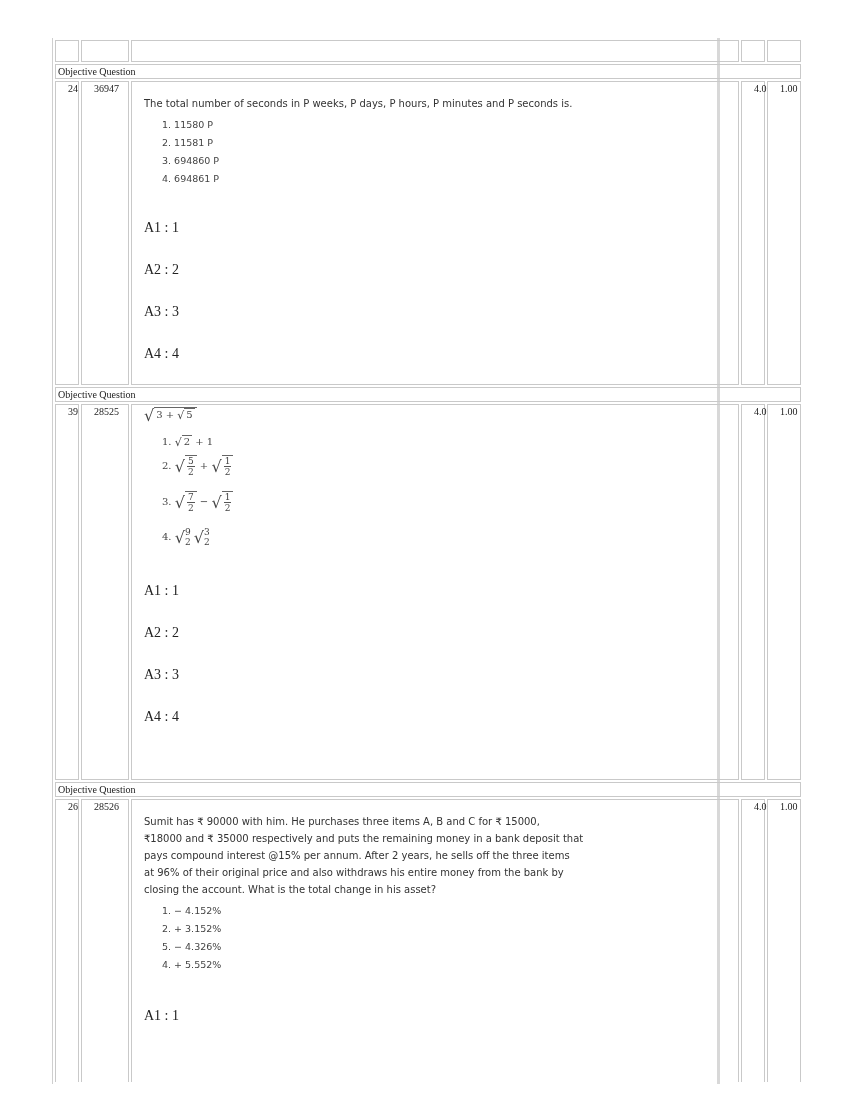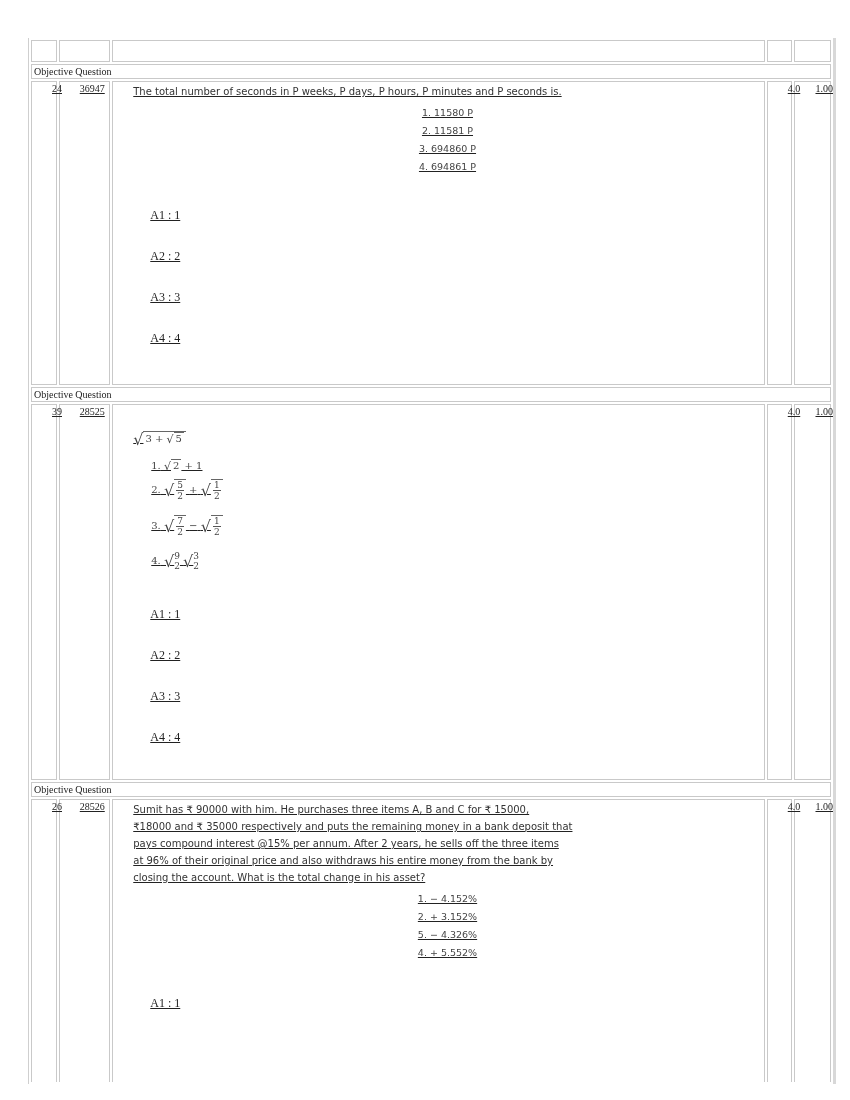--- a/index.html
+++ b/index.html
@@ -1,27 +1,27 @@
 <!DOCTYPE html>
 <html><head>
 <meta charset="utf-8">
 <style>
   html, body { margin: 0; padding: 0; background: #ffffff; }
   body { width: 850px; height: 1100px; position: relative; overflow: hidden;
          font-family: "Liberation Serif", serif; color: #222; }
-  .page { position: absolute; left: 28px; top: 38px; width: 808px; }
+  .page { position: absolute; left: 52px; top: 38px; width: 668px; }
   .outer { border-right: 3px solid #d8d8d8; border-left: 1px solid #cfcfcf; }
   table.grid { border-collapse: separate; border-spacing: 2px; width: 100%; table-layout: fixed; }
-  .cell { border: 1px solid #c9c9c9; vertical-align: top; padding: 1px 20px; font-size: 10px; text-decoration: underline; }
+  .cell { border: 1px solid #c9c9c9; vertical-align: top; padding: 1px 12px; font-size: 10px; }
   .sect { font-size: 10px; padding: 1px 2px; border: 1px solid #c9c9c9; height: 11px; line-height: 11px; }
   .num { font-size: 10px; line-height: 12px; }
   .qtext { font-family: "DejaVu Sans", sans-serif; font-size: 10px; color: #333; line-height: 17px; }
   .opts { list-style: none; margin: 4px 0 0 18px; padding: 0; font-family: "DejaVu Sans", sans-serif; font-size: 9.5px; color: #444; }
-  .opts li { height: 18px; line-height: 18px; text-align: center; }
-  .ans { font-family: "Liberation Serif", serif; font-size: 12px; color: #222; margin: 17px; }
+  .opts li { height: 18px; line-height: 18px; }
+  .ans { font-family: "Liberation Serif", serif; font-size: 14px; color: #222; margin: 0; }
   .math { font-family: "DejaVu Serif", serif; font-size: 10px; color: #444; }
   .sqrt { display: inline-block; border-top: 1px solid #666; padding: 0 2px; }
   .frac { display: inline-flex; flex-direction: column; align-items: center; font-size: 9px; line-height: 10px; vertical-align: middle; }
   .frac .n { border-bottom: 1px solid #555; padding: 0 1px; }
   .rad { font-size: 16px; vertical-align: middle; }
 </style>
 </head>
 <body>
 
 <div class="page">
@@ -44,21 +44,21 @@
       <td class="cell"></td>
     </tr>
 
     <tr>
       <td colspan="5" class="sect">Objective Question</td>
     </tr>
     <tr>
       <td class="cell num" style="height:300px">24</td>
       <td class="cell num">36947</td>
       <td class="cell">
-        <div class="qtext" style="">The total number of seconds in P weeks, P days, P hours, P minutes and P seconds is.</div>
+        <div class="qtext" style="margin-top:12px">The total number of seconds in P weeks, P days, P hours, P minutes and P seconds is.</div>
         <ul class="opts">
           <li>1. 11580 P</li>
           <li>2. 11581 P</li>
           <li>3. 694860 P</li>
           <li>4. 694861 P</li>
         </ul>
         <p class="ans" style="margin-top:32px">A1 : 1</p>
         <p class="ans" style="margin-top:26px">A2 : 2</p>
         <p class="ans" style="margin-top:26px">A3 : 3</p>
         <p class="ans" style="margin-top:26px">A4 : 4</p>
@@ -67,21 +67,21 @@
       <td class="cell num">1.00</td>
     </tr>
 
     <tr>
       <td colspan="5" class="sect">Objective Question</td>
     </tr>
     <tr>
       <td class="cell num" style="height:372px">39</td>
       <td class="cell num">28525</td>
       <td class="cell">
-        <div class="math" style="margin-top:24px">
+        <div class="math" style="margin-top:0">
           <span class="rad">√</span><span class="sqrt"><span>3 + </span><span class="rad" style="font-size:11px">√</span><span class="sqrt">5</span></span>
         </div>
         <div class="math" style="margin:10px 0 0 18px">
           <div style="height:20px">
             <span>1.</span>
             <span class="rad" style="font-size:11px">√</span><span class="sqrt">2</span><span> + 1</span>
           </div>
           <div style="height:36px">
             <span>2.</span>
             <span class="rad">√</span><span class="frac sqrt">
@@ -128,21 +128,21 @@
       <td class="cell num">1.00</td>
     </tr>
 
     <tr>
       <td colspan="5" class="sect">Objective Question</td>
     </tr>
     <tr>
       <td class="cell num" style="height:280px; border-bottom:none">26</td>
       <td class="cell num" style="border-bottom:none">28526</td>
       <td class="cell" style="border-bottom:none">
-        <div class="qtext" style="">
+        <div class="qtext" style="margin-top:12px">
           <div>Sumit has ₹ 90000 with him. He purchases three items A, B and C for ₹ 15000,</div>
           <div>₹18000 and ₹ 35000 respectively and puts the remaining money in a bank deposit that</div>
           <div>pays compound interest @15% per annum. After 2 years, he sells off the three items</div>
           <div>at 96% of their original price and also withdraws his entire money from the bank by</div>
           <div>closing the account. What is the total change in his asset?</div>
         </div>
         <ul class="opts">
           <li>1. − 4.152%</li>
           <li>2. + 3.152%</li>
           <li>5. − 4.326%</li>

